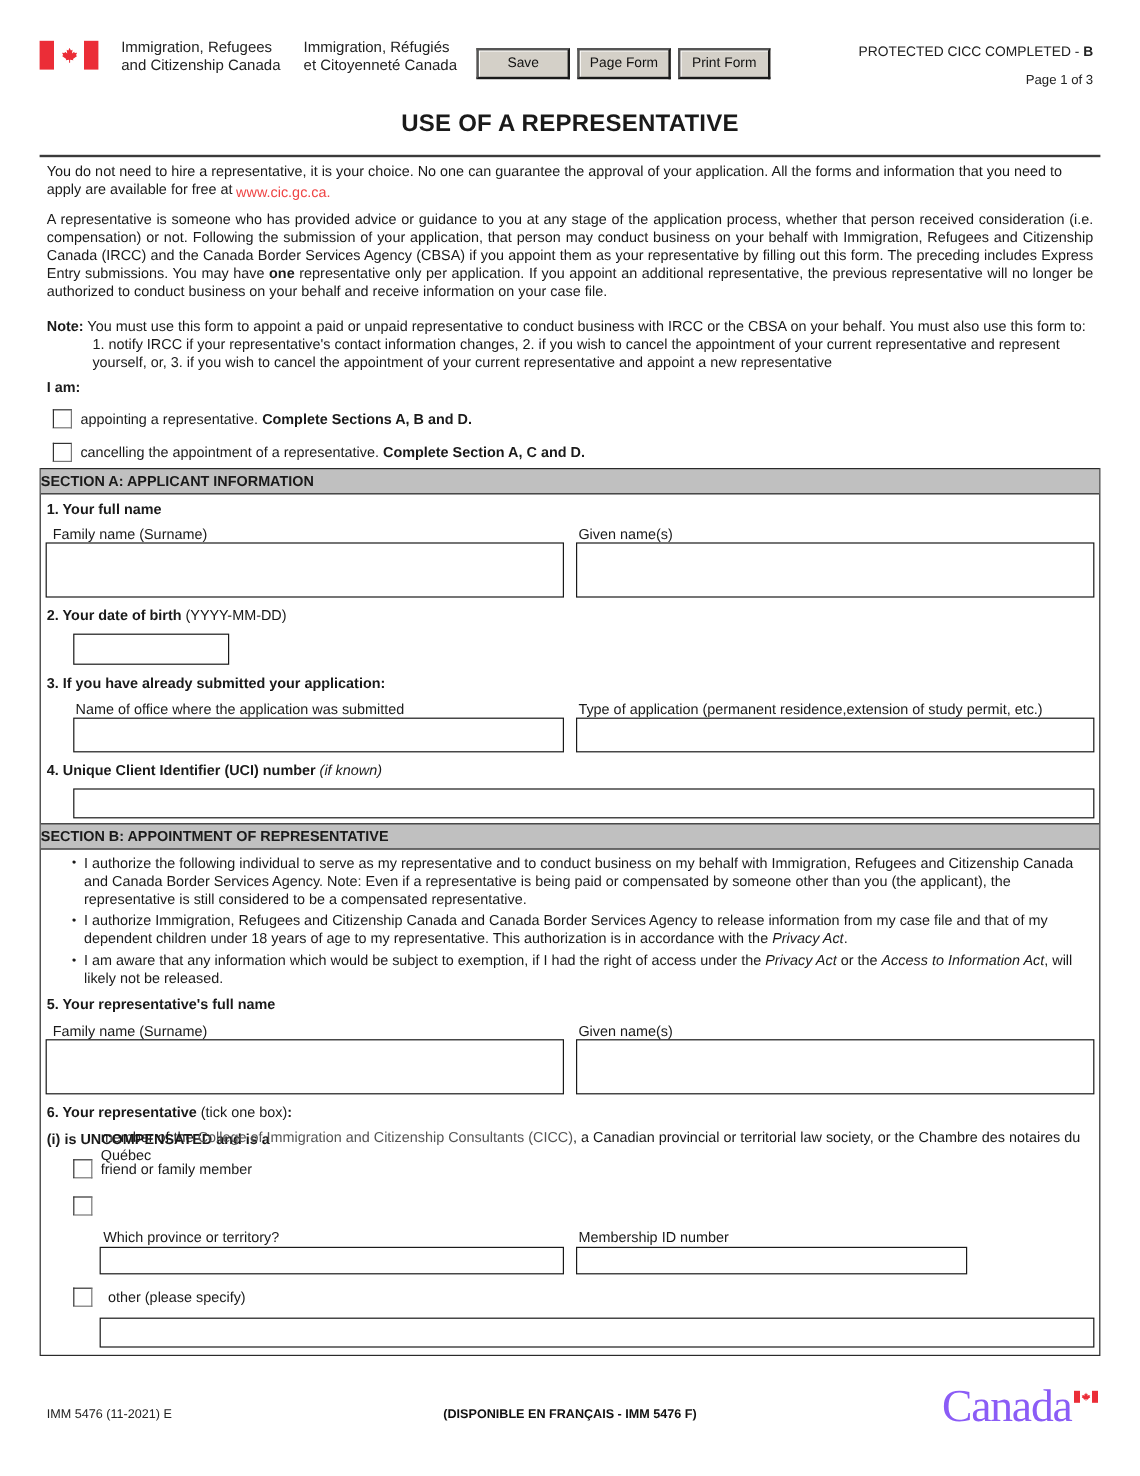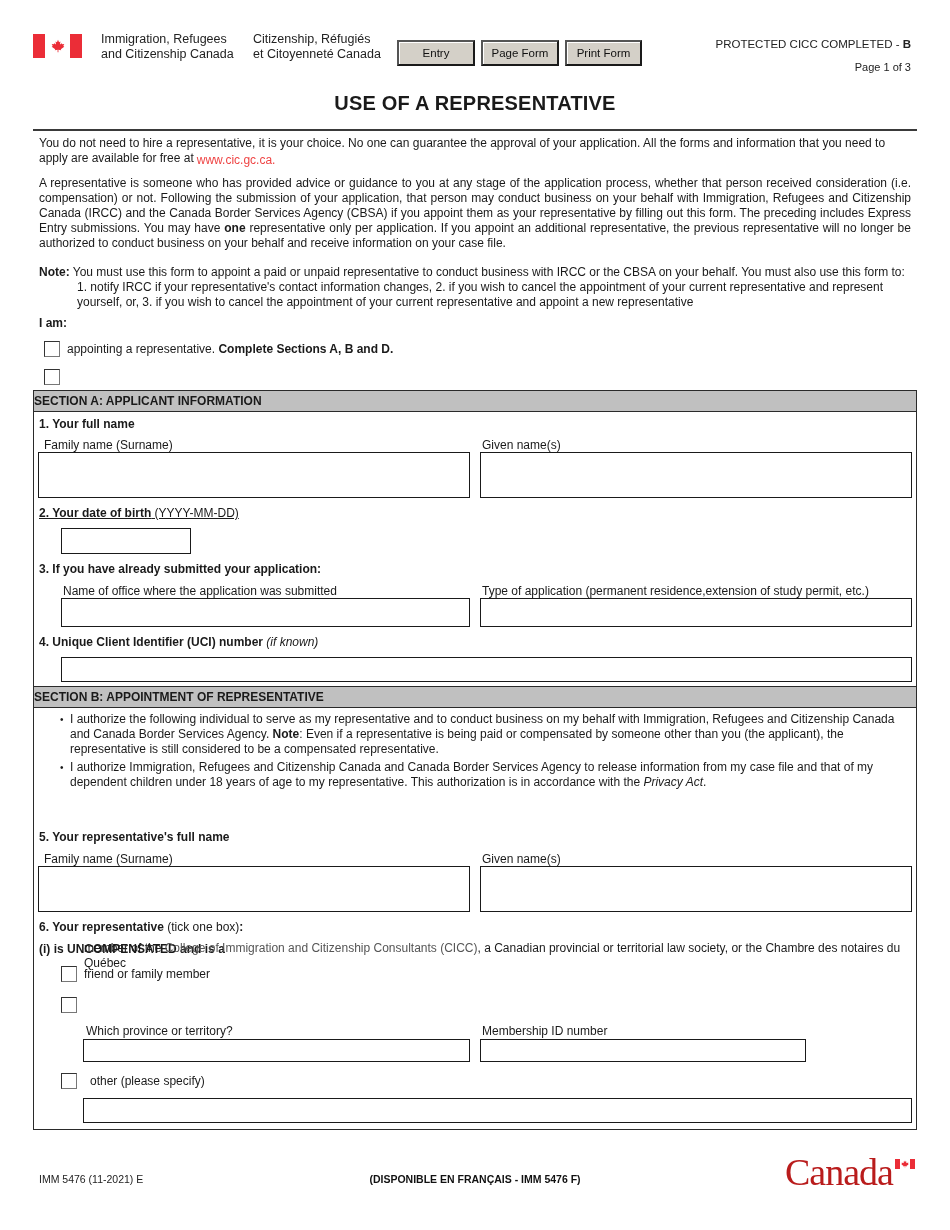--- a/index.html
+++ b/index.html
@@ -53,27 +53,27 @@
   .q { font-size: 12px; font-weight: bold; left: 39px; }
   .q span.n { font-weight: normal; }
   .q i { font-weight: normal; font-style: italic; }
   .lbl { font-size: 12px; color: #1a1a1a; }
 
   .field { background: #fff; border: 1px solid #1a1a1a; border-right-width: 1.5px; border-bottom-width: 1.5px; cursor: text; }
 
   .bullets { left: 60px; width: 846px; font-size: 12px; line-height: 15px; }
   .bullets li { list-style: none; position: relative; margin-bottom: 3px; padding-left: 10px; }
   .bullets li::before { content: "\2022"; position: absolute; left: 0; top: 0; font-size: 10px; }
-  .bullets b { font-weight: bold; }
+  .bullets b { font-weight: normal; }
   .cicc { color: #555; }
 
   
   .footer-code { left: 39px; top: 1173px; font-size: 10.5px; color: #222; }
   .footer-fr { left: 0; width: 950px; top: 1173px; text-align: center; font-size: 10.5px; font-weight: bold; color: #111; }
-  .wordmark { left: 785px; top: 1152px; font-family: "Liberation Serif", serif; font-size: 38px; color: #b91c1c; letter-spacing: -1px; line-height: 40px; }
+  .wordmark { left: 785px; top: 1152px; font-family: "Liberation Serif", serif; font-size: 38px; color: #8b5cf6; letter-spacing: -1px; line-height: 40px; }
   .wm-flag { left: 895px; top: 1159px; width: 20px; height: 10px; display: flex; }
   .wm-flag .bar { width: 5px; height: 10px; background: #eb2d37; }
   .wm-flag .mid { width: 10px; height: 10px; background: #fff; display: flex; align-items: center; justify-content: center; }
 </style>
 </head>
 <body>
 
 <div class="abs flag">
   <div class="bar"></div>
   <div class="mid">
@@ -81,25 +81,25 @@
         <path d="M10 1 L11.5 4.5 L13.5 3.5 L12.8 8 L15.5 6 L16 7.5 L19 7 L17.5 10 L19 11 L14 14.5 L14.5 16 L10.6 15.3 L10.6 19 L9.4 19 L9.4 15.3 L5.5 16 L6 14.5 L1 11 L2.5 10 L1 7 L4 7.5 L4.5 6 L7.2 8 L6.5 3.5 L8.5 4.5 Z" fill="#eb2d37"></path>
       </svg>
     </div>
   <div class="bar"></div>
 </div>
 <div class="abs dept dept-en">
   <div>Immigration, Refugees</div>
   <div>and Citizenship Canada</div>
 </div>
 <div class="abs dept dept-fr">
-  <div>Citizenship, Réfugiés</div>
+  <div>Immigration, Réfugiés</div>
   <div>et Citoyenneté Canada</div>
 </div>
 
-<button class="abs btn btn-save">Entry</button>
+<button class="abs btn btn-save">Save</button>
 <button class="abs btn btn-reset">Page Form</button>
 <button class="abs btn btn-print">Print Form</button>
 
 <div class="abs protected"><span>PROTECTED CICC COMPLETED - </span><b>B</b></div>
 <div class="abs pageof">Page 1 of 3</div>
 
 <div class="abs title">USE OF A REPRESENTATIVE</div>
 <div class="abs title-rule"></div>
 
 <div class="abs para p1">
@@ -112,49 +112,51 @@
   <b>Note:</b><span> You must use this form to appoint a paid or unpaid representative to conduct business with IRCC or the CBSA on your behalf. You must also use this form to: 1. notify IRCC if your representative's contact information changes, 2. if you wish to cancel the appointment of your current representative and represent yourself, or, 3. if you wish to cancel the appointment of your current representative and appoint a new representative</span>
 </div>
 <div class="abs iam">I am:</div>
 
 <div class="abs cbrow cb-appoint">
   <span class="cb"></span>
   <span><span>appointing a representative. </span><b>Complete Sections A, B and D.</b></span>
 </div>
 <div class="abs cbrow cb-cancel">
   <span class="cb"></span>
+  <span><span>cancelling the appointment of a representative. </span><b>Complete Section A, C and D.</b></span>
 </div>
 
 <div class="abs frame"></div>
 
 <div class="abs sec-head sec-a">SECTION A:  APPLICANT INFORMATION</div>
 
 <div class="abs q" style="top:417px;">1. Your full name</div>
 <div class="abs lbl" style="left:44px; top:438px;">Family name (Surname)</div>
 <div class="abs lbl" style="left:482px; top:438px;">Given name(s)</div>
 <div class="abs field" style="left:38px; top:452px; width:432px; height:46px;"></div>
 <div class="abs field" style="left:480px; top:452px; width:432px; height:46px;"></div>
 
-<div class="abs q" style="top:506px;text-decoration:underline;"><span>2. Your date of birth</span><span class="n"> (YYYY-MM-DD)</span></div>
+<div class="abs q" style="top:506px;"><span>2. Your date of birth</span><span class="n"> (YYYY-MM-DD)</span></div>
 <div class="abs field" style="left:61px; top:528px; width:130px; height:26px;"></div>
 
 <div class="abs q" style="top:562px;">3. If you have already submitted your application:</div>
 <div class="abs lbl" style="left:63px; top:584px;">Name of office where the application was submitted</div>
 <div class="abs lbl" style="left:482px; top:584px;">Type of application (permanent residence,extension of study permit, etc.)</div>
 <div class="abs field" style="left:61px; top:598px; width:409px; height:29px;"></div>
 <div class="abs field" style="left:480px; top:598px; width:432px; height:29px;"></div>
 
 <div class="abs q" style="top:635px;"><span>4. Unique Client Identifier (UCI) number</span><i> (if known)</i></div>
 <div class="abs field" style="left:61px; top:657px; width:851px; height:25px;"></div>
 
 <div class="abs sec-head sec-b">SECTION B:  APPOINTMENT OF REPRESENTATIVE</div>
 
 <ul class="abs bullets" style="top:712px;">
   <li><span>I authorize the following individual to serve as my representative and to conduct business on my behalf with Immigration, Refugees and Citizenship Canada and Canada Border Services Agency. </span><b>Note</b><span>: Even if a representative is being paid or compensated by someone other than you (the applicant), the representative is still considered to be a compensated representative.</span></li>
   <li><span>I authorize Immigration, Refugees and Citizenship Canada and Canada Border Services Agency to release information from my case file and that of my dependent children under 18 years of age to my representative. This authorization is in accordance with the </span><i>Privacy Act</i><span>.</span></li>
+  <li><span>I am aware that any information which would be subject to exemption, if I had the right of access under the </span><i>Privacy Act</i><span> or the </span><i>Access to Information Act</i><span>, will likely not be released.</span></li>
 </ul>
 
 <div class="abs q" style="top:830px;">5. Your representative's full name</div>
 <div class="abs lbl" style="left:44px; top:852px;">Family name (Surname)</div>
 <div class="abs lbl" style="left:482px; top:852px;">Given name(s)</div>
 <div class="abs field" style="left:38px; top:866px; width:432px; height:46px;"></div>
 <div class="abs field" style="left:480px; top:866px; width:432px; height:46px;"></div>
 
 <div class="abs q" style="top:920px;"><span>6. Your representative</span><span class="n"> (tick one box)</span><span>:</span></div>
 <div class="abs q" style="top:942px;">(i) is UNCOMPENSATED and is a</div>

